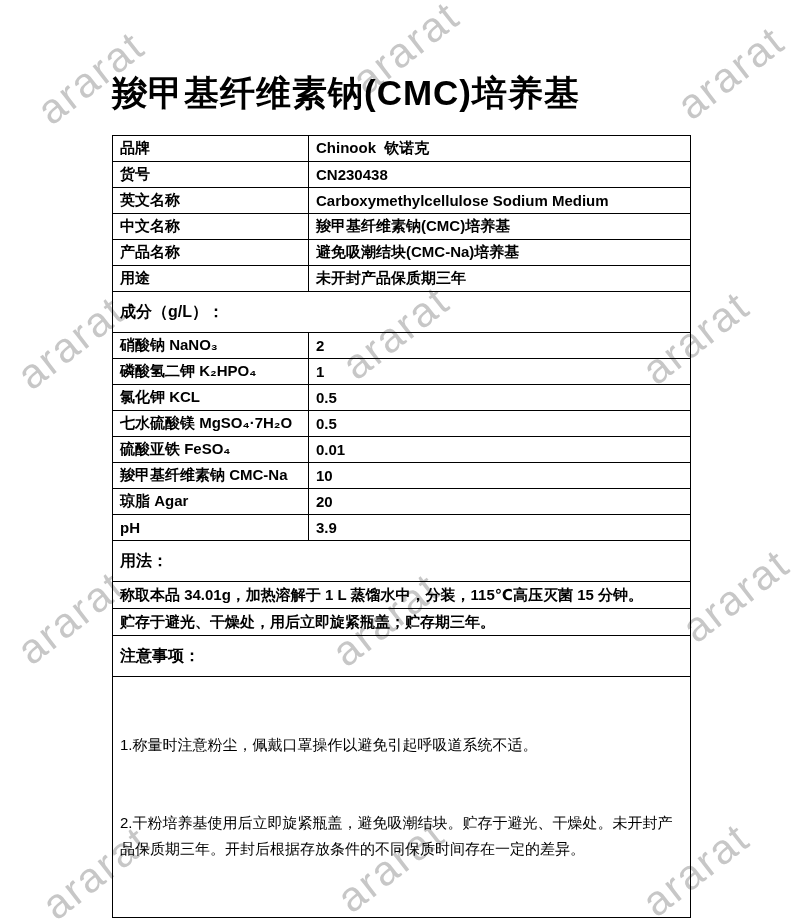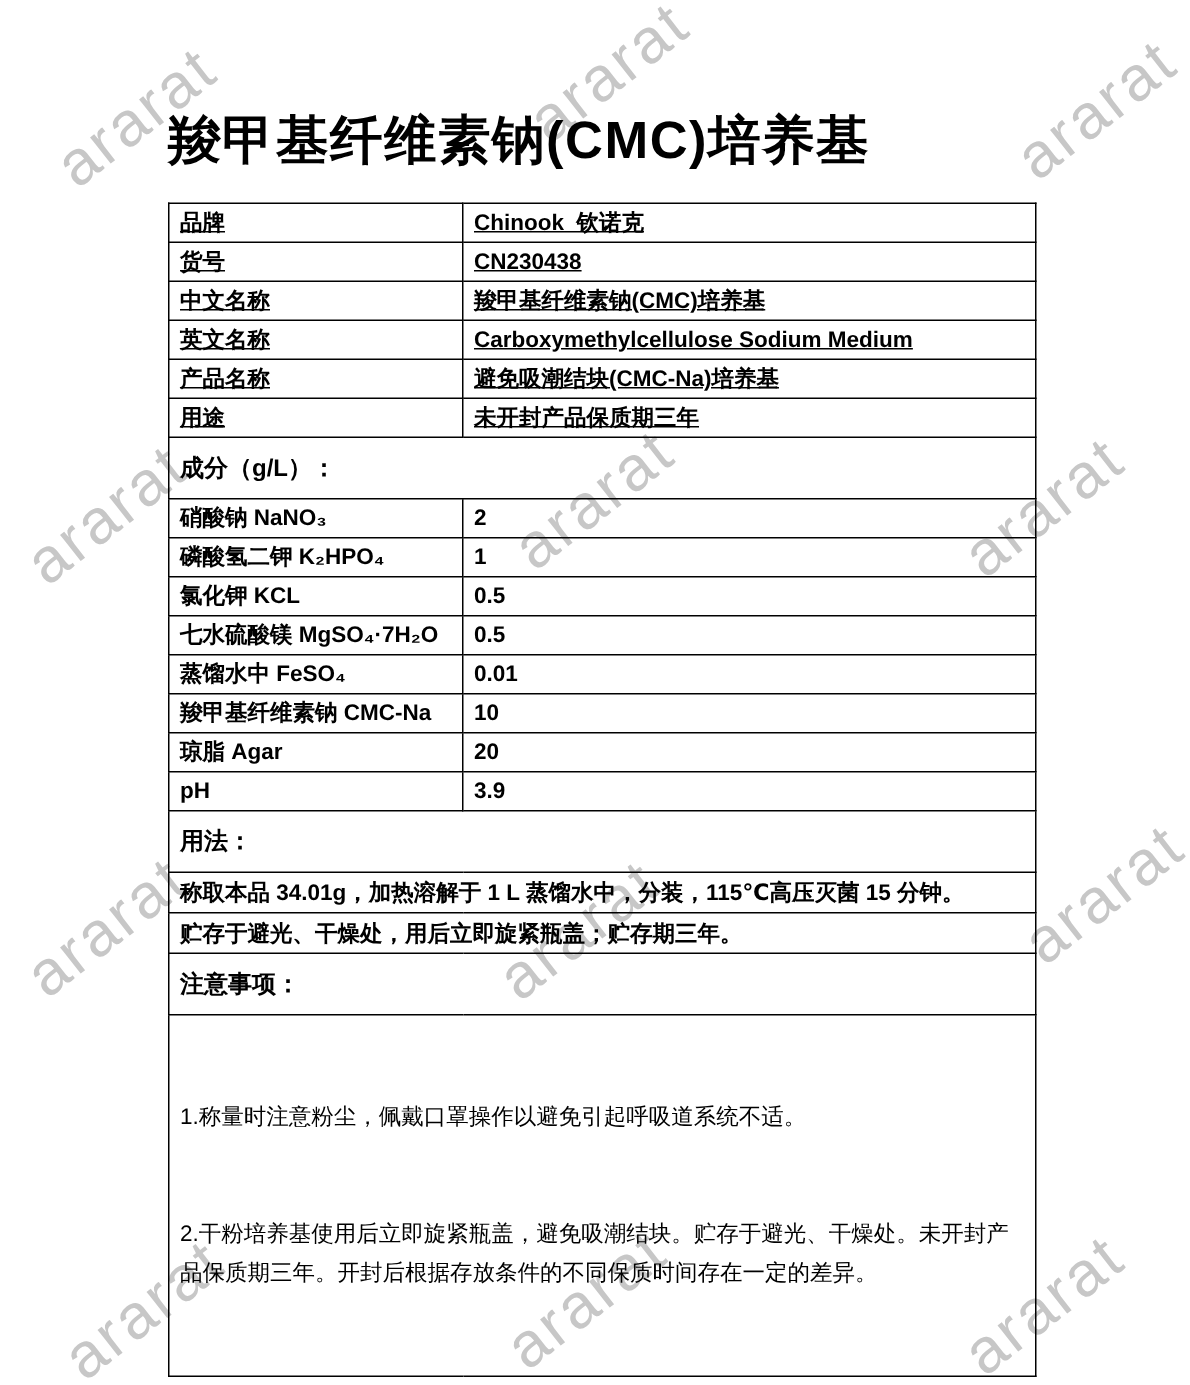--- a/index.html
+++ b/index.html
@@ -46,21 +46,21 @@
   }
   table.spec td {
     border: 1.5px solid #000;
     font-size: 15px;
     padding: 2px 7px;
     vertical-align: middle;
     white-space: pre-wrap;
     overflow: hidden;
   }
   col.c1 { width: 196px; }
-  tr.info td { height: 21px; font-weight: bold; text-decoration: underline; }
+  tr.info td { height: 21px; font-weight: bold; }
   tr.ing td { height: 21px; font-weight: bold; }
   tr.section td {
     height: 30px;
     font-size: 16px;
     font-weight: bold;
     padding: 5px 7px;
   }
   tr.content-row td { height: 22px; font-weight: bold; }
   tr.notes-row td { padding: 3px 7px; line-height: 26px; font-weight: normal; }
 </style>
@@ -96,26 +96,26 @@
       <tbody>
           <tr class="info">
         <td>品牌</td>
         <td>Chinook  钦诺克</td>
       </tr>
       <tr class="info">
         <td>货号</td>
         <td>CN230438</td>
       </tr>
       <tr class="info">
+        <td>英文名称</td>
+        <td>Carboxymethylcellulose Sodium Medium</td>
+      </tr>
+      <tr class="info">
         <td>中文名称</td>
         <td>羧甲基纤维素钠(CMC)培养基</td>
-      </tr>
-      <tr class="info">
-        <td>英文名称</td>
-        <td>Carboxymethylcellulose Sodium Medium</td>
       </tr>
       <tr class="info">
         <td>产品名称</td>
         <td>避免吸潮结块(CMC-Na)培养基</td>
       </tr>
       <tr class="info">
         <td>用途</td>
         <td>未开封产品保质期三年</td>
       </tr>
 
@@ -132,21 +132,21 @@
       </tr>
       <tr class="ing">
         <td>氯化钾 KCL</td>
         <td>0.5</td>
       </tr>
       <tr class="ing">
         <td>七水硫酸镁 MgSO₄·7H₂O</td>
         <td>0.5</td>
       </tr>
       <tr class="ing">
-        <td>蒸馏水中 FeSO₄</td>
+        <td>硫酸亚铁 FeSO₄</td>
         <td>0.01</td>
       </tr>
       <tr class="ing">
         <td>羧甲基纤维素钠 CMC-Na</td>
         <td>10</td>
       </tr>
       <tr class="ing">
         <td>琼脂 Agar</td>
         <td>20</td>
       </tr>

